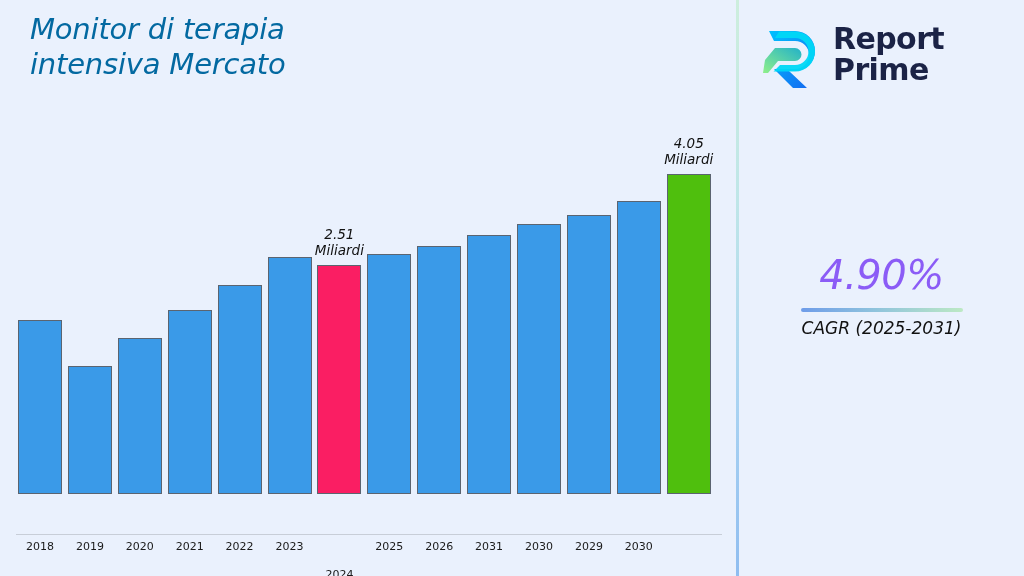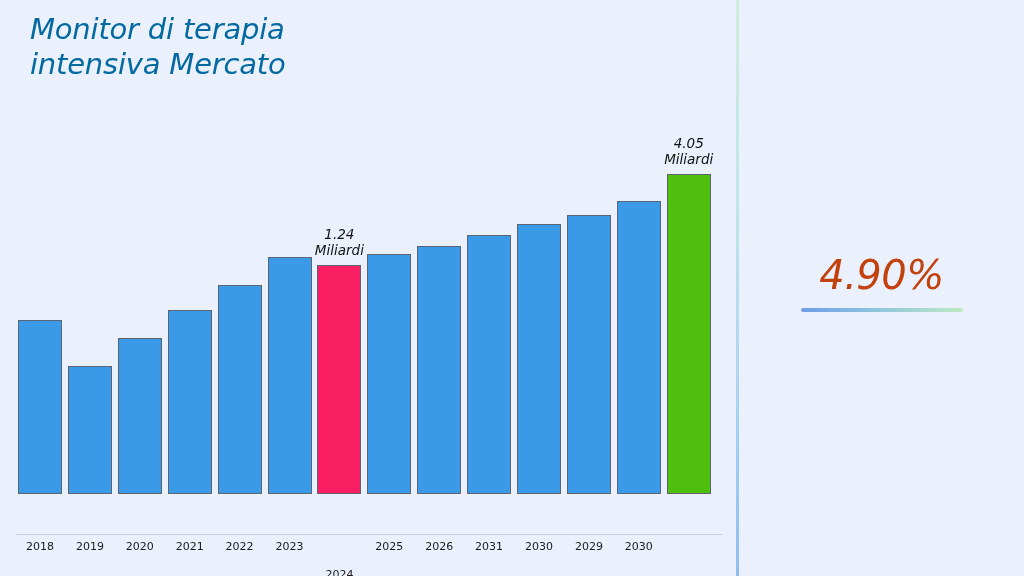--- a/index.html
+++ b/index.html
@@ -98,21 +98,21 @@
     white-space:pre-line;
   }
 
   #cagr-block {
     position:absolute; left:0; top:252px; width:285px;
     text-align:center;
   }
   #cagr-value {
     font-style:italic;
     font-size:40px;
-    color:#c2410c;
+    color:#8b5cf6;
     letter-spacing:-0.5px;
   }
   #cagr-rule {
     width:162px; height:4px; margin:10px auto 6px auto;
     background:linear-gradient(to right,#6e9ce9 0%,#8fc3dd 45%,#bde9c4 100%);
     border-radius:2px;
   }
   #cagr-caption {
     font-style:italic;
     font-size:17px;
@@ -149,21 +149,21 @@
       <div class="bar-slot" style="left: 217.6px; height: 209px;">
         <div class="bar blue" style="height: 209px;"></div>
       </div>
       <div class="tick-label" style="left: 209.6px;">2022</div>
       <div class="bar-slot" style="left: 267.5px; height: 237px;">
         <div class="bar blue" style="height: 237px;"></div>
       </div>
       <div class="tick-label" style="left: 259.5px;">2023</div>
       <div class="bar-slot" style="left: 317.4px; height: 229px;">
         <div class="bar pink" style="height: 229px;"></div>
-        <div class="bar-label" style="bottom: 235px;">1.24
+        <div class="bar-label" style="bottom: 235px;">2.51
 Miliardi</div>
       </div>
       <div class="tick-label" style="left: 309.4px; margin-top: 28px;">2024</div>
       <div class="bar-slot" style="left: 367.3px; height: 240px;">
         <div class="bar blue" style="height: 240px;"></div>
       </div>
       <div class="tick-label" style="left: 359.3px;">2025</div>
       <div class="bar-slot" style="left: 417.2px; height: 248px;">
         <div class="bar blue" style="height: 248px;"></div>
       </div>
@@ -190,18 +190,43 @@
 Miliardi</div>
       </div>
       <div class="tick-label" style="left: 658.7px; margin-top: 48px;">2031</div>
     </div>
 </div>
 
 <div id="panel-divider"></div>
 
 <div id="side-panel">
 
+  <div id="logo-block">
+    <span id="logo-mark">
+      <svg viewBox="0 0 68 68" width="68" height="68" xmlns="http://www.w3.org/2000/svg">
+        <defs>
+          <linearGradient id="gA" x1="0" y1="0" x2="1" y2="1">
+            <stop offset="0%" stop-color="#00c2ff"></stop>
+            <stop offset="100%" stop-color="#1565f0"></stop>
+          </linearGradient>
+          <linearGradient id="gB" x1="0" y1="1" x2="1" y2="0">
+            <stop offset="0%" stop-color="#8ff08a"></stop>
+            <stop offset="100%" stop-color="#23b2c8"></stop>
+          </linearGradient>
+        </defs>
+
+        <path d="M14 11 H40 a20 20 0 0 1 0 40 H34 l18 17 H38 L19 49 H40 a14 14 0 0 0 0-28 H19 Z" fill="url(#gA)"></path>
+
+        <path d="M20 18 H40 a13.5 13.5 0 0 1 0 27 H25 l-6.5 6.5 H40 a20 20 0 0 0 0-40 H24 Z" fill="#00d8f5" opacity="0.95"></path>
+
+        <path d="M10 40 L20 28 H40 a6.5 6.5 0 0 1 0 13 H23 L13 53 H8 Z" fill="url(#gB)"></path>
+      </svg>
+    </span>
+    <span id="logo-text">Report
+Prime</span>
+  </div>
 
   <div id="cagr-block">
     <div id="cagr-value">4.90%</div>
     <div id="cagr-rule"></div>
+    <div id="cagr-caption">CAGR (2025-2031)</div>
   </div>
 </div>
 
 </body></html>

